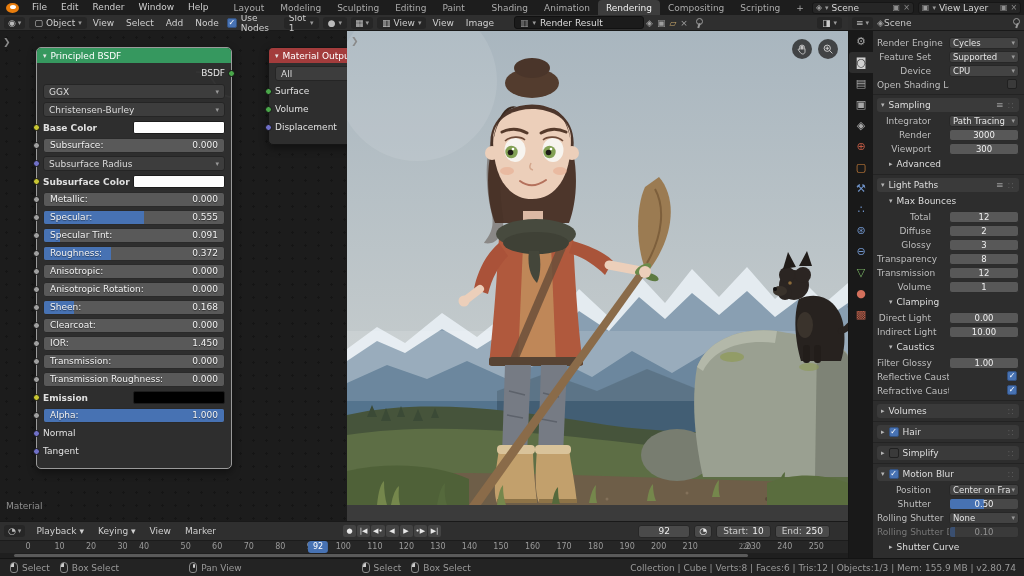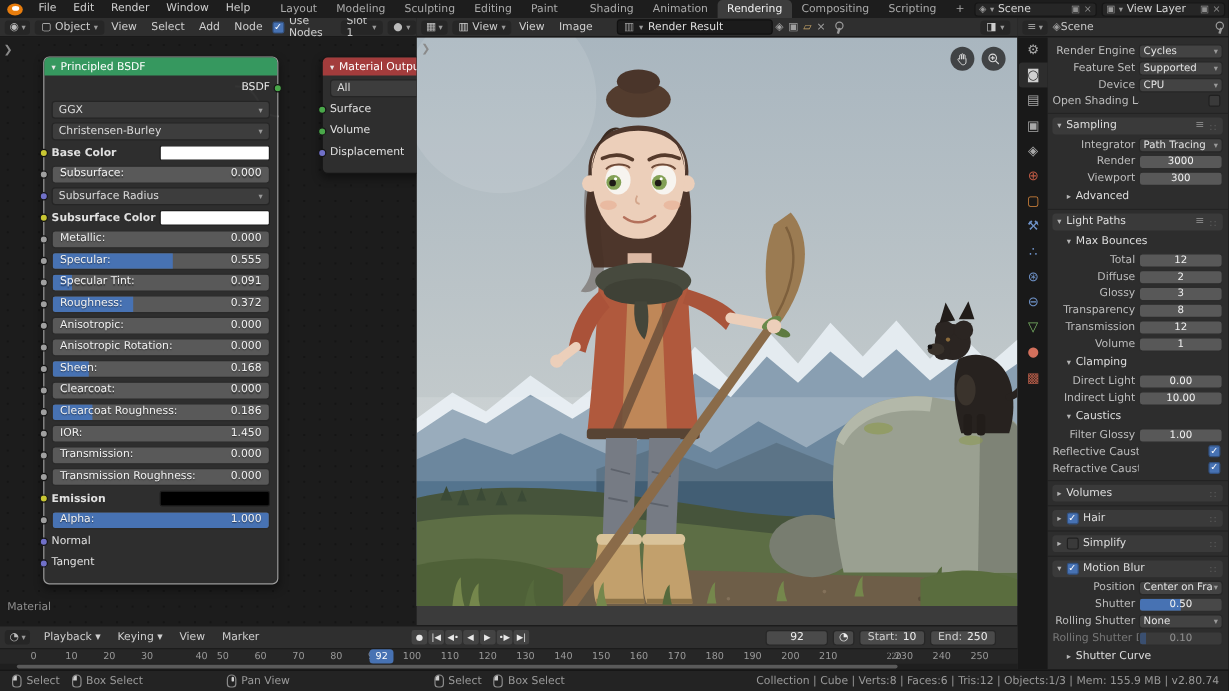--- a/index.html
+++ b/index.html
@@ -67,21 +67,21 @@
   .view-btns{position:absolute;right:10px;top:8px;display:flex;gap:6px;z-index:6;}
   .vbtn{width:20px;height:20px;border-radius:50%;background:rgba(35,35,35,.78);display:flex;align-items:center;justify-content:center;}
 
   
   .properties{position:absolute;left:848px;top:31px;width:176px;height:527px;background:#2d2d2d;overflow:hidden;z-index:6;border-left:1px solid #161616;}
   .ptabs{position:absolute;left:0;top:0;width:24px;height:100%;background:#191919;}
   .ptab{width:24px;height:21px;display:flex;align-items:center;justify-content:center;font-size:11px;}
   .ptab.active{background:#2d2d2d;border-radius:3px 0 0 3px;}
   .ppanel{position:absolute;left:24px;top:0;width:152px;height:100%;padding:4px 6px 0 4px;overflow:hidden;}
   .prow{display:flex;align-items:center;height:13px;margin:1px 0;}
-  .prow .plab{flex:1;text-align:right;padding-right:3px;color:#bdbdbd;white-space:nowrap;overflow:hidden;}
+  .prow .plab{flex:1;text-align:right;padding-right:18px;color:#bdbdbd;white-space:nowrap;overflow:hidden;}
   .prow .w{width:70px;flex:0 0 auto;height:12px;border-radius:3px;position:relative;font-size:8.5px;}
   .w.dd{background:#434343;border:1px solid #272727;display:flex;align-items:center;padding:0 3px;color:#e4e4e4;}
   .w.dd .val{flex:1;white-space:nowrap;overflow:hidden;}
   .w.field{background:#585858;border:1px solid #2c2c2c;color:#f0f0f0;text-align:center;line-height:11px;}
   .w.slider{background:#484848;border:1px solid #2c2c2c;overflow:hidden;color:#f0f0f0;text-align:center;line-height:11px;}
   .w.slider .fill{position:absolute;left:0;top:0;bottom:0;background:#4772b3;}
   .w.slider .val{position:relative;}
   .w.checkwrap{background:none;border:none;display:flex;justify-content:flex-end;padding-right:2px;}
   .prow.disabled{opacity:.5;}
   .phead{display:flex;align-items:center;height:14px;gap:4px;color:#dedede;}
@@ -346,28 +346,20 @@
             <div class="n-row">
               <div class="nd-slider">
                 <i class="fill" style="width: 0%;"></i>
                 <span class="lab">Clearcoat:</span>
                 <span class="val">0.000</span>
               </div>
               <span class="sock" style="background: rgb(160, 160, 160);"></span>
             </div>
             <div class="n-row">
               <div class="nd-slider">
-                <i class="fill" style="width: 18.6%;"></i>
-                <span class="lab">Clearcoat Roughness:</span>
-                <span class="val">0.186</span>
-              </div>
-              <span class="sock" style="background: rgb(160, 160, 160);"></span>
-            </div>
-            <div class="n-row">
-              <div class="nd-slider">
                 <i class="fill" style="width: 0%;"></i>
                 <span class="lab">IOR:</span>
                 <span class="val">1.450</span>
               </div>
               <span class="sock" style="background: rgb(160, 160, 160);"></span>
             </div>
             <div class="n-row">
               <div class="nd-slider">
                 <i class="fill" style="width: 0%;"></i>
                 <span class="lab">Transmission:</span>
@@ -832,21 +824,21 @@
           <span>250</span>
         </span>
       </span>
     </div>
     <div class="tl-ruler" id="tl-ruler">
       <span class="framebadge" id="frame-badge" style="left: 318.104px;">92</span>
     <span class="tick" style="left: 28px;">0</span>
         <span class="tick" style="left: 59.533px;">10</span>
         <span class="tick" style="left: 91.066px;">20</span>
         <span class="tick" style="left: 122.599px;">30</span>
-        <span class="tick" style="left: 168px;">40</span>
+        <span class="tick" style="left: 144px;">40</span>
         <span class="tick" style="left: 185.665px;">50</span>
         <span class="tick" style="left: 217.198px;">60</span>
         <span class="tick" style="left: 248.731px;">70</span>
         <span class="tick" style="left: 280.264px;">80</span>
         <span class="tick" style="left: 311.797px;">90</span>
         <span class="tick" style="left: 343.33px;">100</span>
         <span class="tick" style="left: 374.863px;">110</span>
         <span class="tick" style="left: 406.396px;">120</span>
         <span class="tick" style="left: 437.929px;">130</span>
         <span class="tick" style="left: 469.462px;">140</span>

